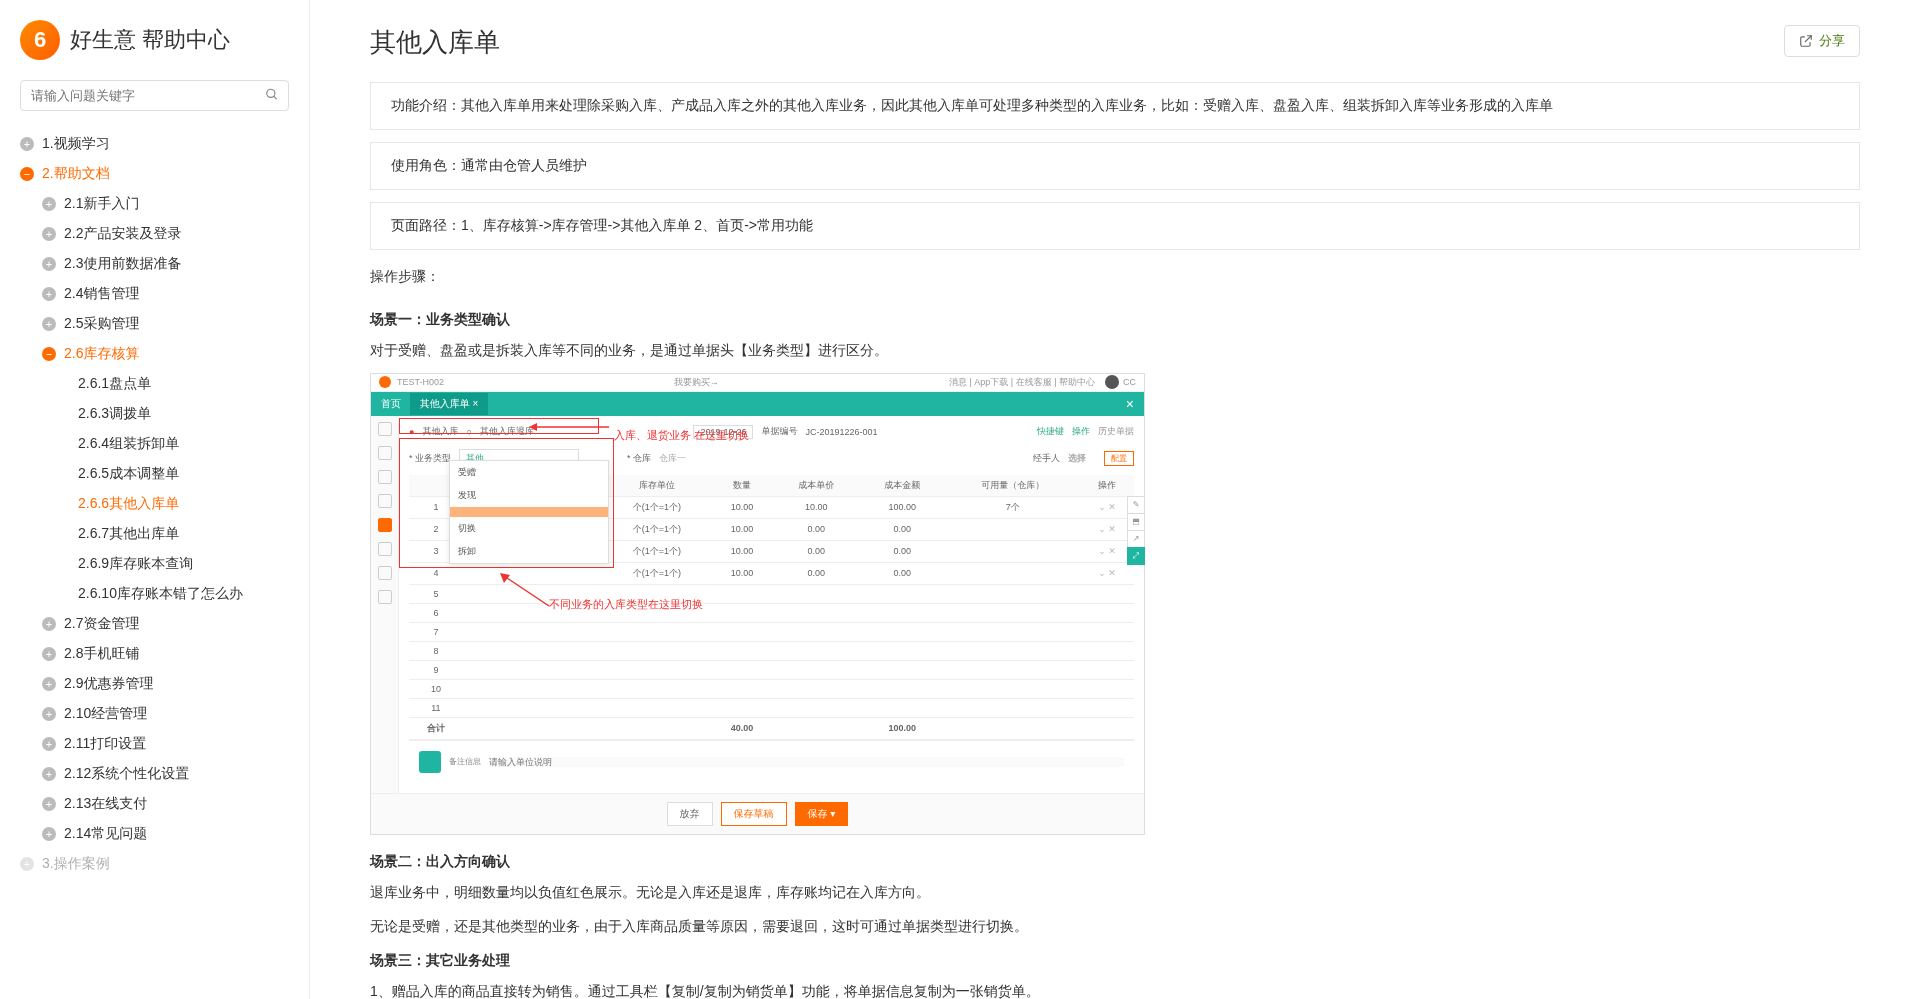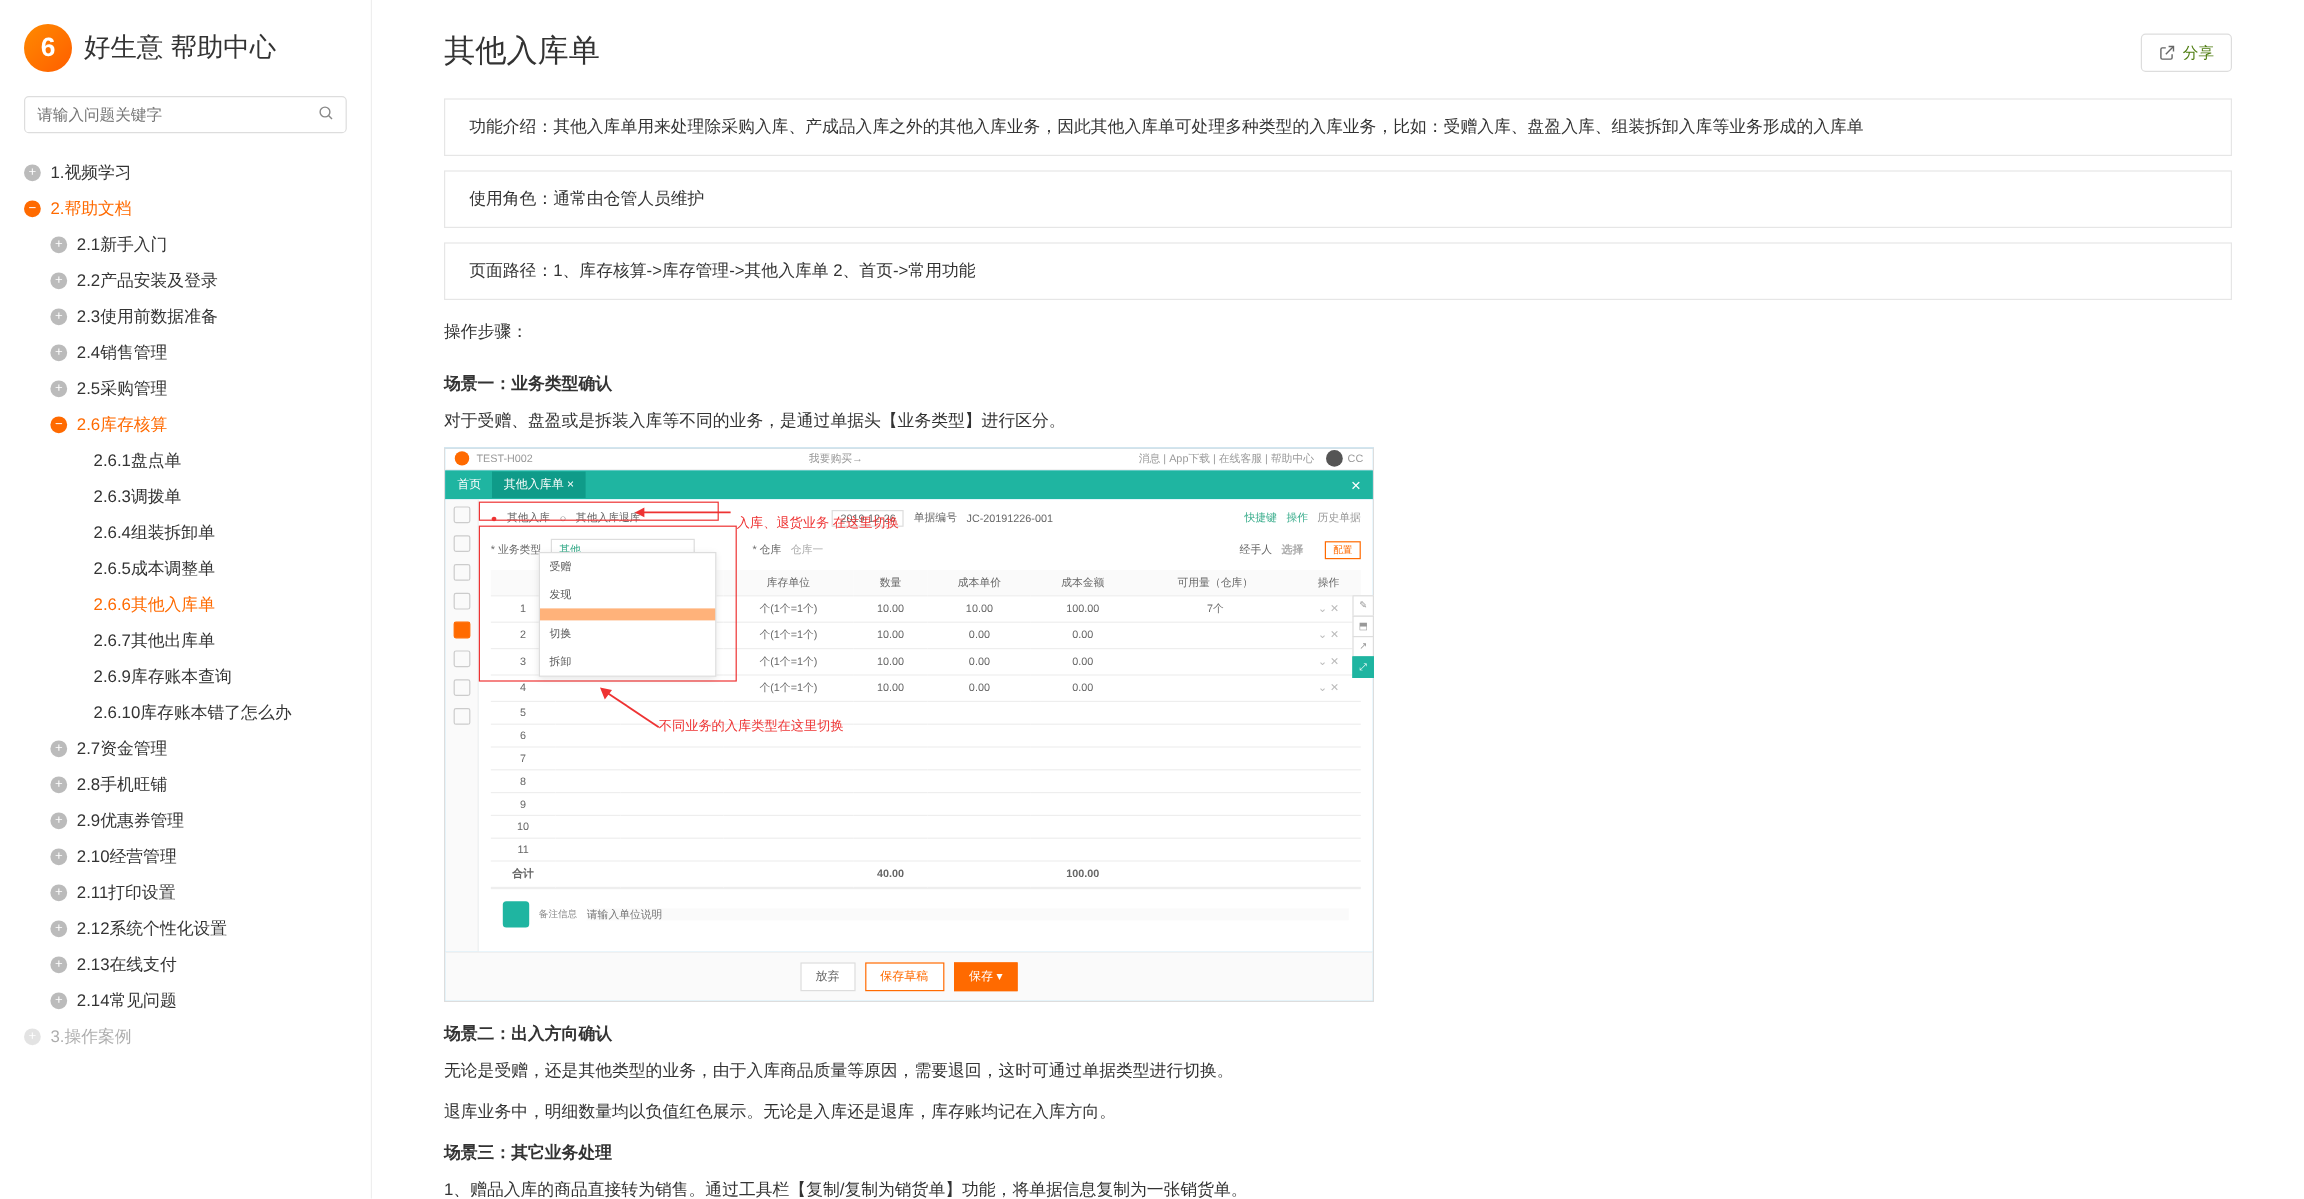--- a/index.html
+++ b/index.html
@@ -13,21 +13,21 @@
 .search-box input { width: 100%; padding: 7px 32px 7px 10px; border: 1px solid #ddd; border-radius: 4px; font-size: 13px; }
 .search-box .sicon { position: absolute; right: 10px; top: 50%; transform: translateY(-50%); color: #888; }
 .nav { list-style: none; }
 .nav li { padding: 6px 0; font-size: 14px; color: #333; display: flex; align-items: center; cursor: pointer; }
 .nav li .exp { width: 14px; height: 14px; border-radius: 50%; background: #bbb; color: #fff; font-size: 11px; line-height: 14px; text-align: center; margin-right: 8px; flex-shrink: 0; }
 .nav li.minus .exp { background: #ff6a00; }
 .nav li.lv2 { padding-left: 22px; }
 .nav li.lv3 { padding-left: 58px; }
 .nav li.active { color: #ff6a00; }
 .main { flex: 1; padding: 25px 60px; overflow-y: auto; background: #fff; }
-.header-row { display: flex; justify-content: space-between; align-items: flex-end; margin-bottom: 22px; }
+.header-row { display: flex; justify-content: space-between; align-items: flex-start; margin-bottom: 22px; }
 .page-title { font-size: 26px; font-weight: 500; }
 .share-btn { border: 1px solid #ddd; padding: 6px 14px; border-radius: 4px; font-size: 13px; color: #4d7c0f; display: flex; align-items: center; gap: 6px; cursor: pointer; }
 .info-box { border: 1px solid #e6e6e6; padding: 14px 20px; margin-bottom: 12px; font-size: 14px; }
 .info-box .lbl { font-weight: 500; }
 .content-block { margin-top: 18px; }
 .content-block .step-label { margin-bottom: 25px; font-family: Liberation Serif, serif; }
 .content-block .scene { font-weight: 600; margin: 14px 0 10px; }
 .content-block p { margin-bottom: 10px; line-height: 1.7; }
 .screenshot-img { width: 775px; border: 1px solid #ddd; margin: 10px 0 18px; background: #7dd3fc; }
 .ss-top { height: 18px; background: #fff; border-bottom: 1px solid #eee; display:flex; align-items:center; padding:0 8px; font-size:9px; color:#999;}
@@ -38,21 +38,21 @@
 .ss-side { width: 28px; background: #fafafa; border-right: 1px solid #eee; display:flex; flex-direction:column; align-items:center; padding-top:6px; gap:10px;}
 .ss-side span { width:14px; height:14px; border:1px solid #ccc; border-radius:2px; font-size:8px;}
 .ss-side span.act { background:#ff6a00; border-color:#ff6a00;}
 .ss-main { flex: 1; padding: 6px 10px 10px; background:#fff; position:relative; font-size:10px;}
 .redbox { border: 1.5px solid #e33; position: absolute; }
 .redtext { color: #e33; font-size: 11px; position: absolute; }
 .ss-row { display:flex; align-items:center; gap:8px; padding:3px 0; color:#666; font-size:9px;}
 .ss-table { width:100%; border-collapse: collapse; margin-top:4px; font-size:9px;}
 .ss-table th, .ss-table td { border-bottom:1px solid #eee; padding:4px 6px; text-align:center; color:#666;}
 .ss-table th { background:#fafafa; font-weight:normal;}
-.ss-dropdown { position:absolute; left:50px; top:44px; width:148px; background:#fff; border:1px solid #ddd; box-shadow:0 2px 6px rgba(0,0,0,0.1); z-index:5;}
+.ss-dropdown { position:absolute; left:50px; top:44px; width:160px; background:#fff; border:1px solid #ddd; box-shadow:0 2px 6px rgba(0,0,0,0.1); z-index:5;}
 .ss-dropdown div { padding:5px 8px; font-size:9px; color:#555;}
 .ss-dropdown div.sel { background:#ffb27a; color:#fff;}
 .ss-footer { display:flex; justify-content:center; gap:8px; padding:8px; border-top:1px solid #eee; background:#fafafa;}
 .ss-footer .btn { border:1px solid #ddd; padding:4px 12px; font-size:10px; color:#666; background:#fff;}
 .ss-footer .btn.or { background:#ff6a00; color:#fff; border-color:#ff6a00;}
 .ss-footer .btn.oro { border-color:#ff6a00; color:#ff6a00;}
 .ss-memo { display:flex; align-items:center; gap:8px; padding:10px; border-top:1px solid #eee;}
 .ss-memo .ic { width:22px; height:22px; background:#1fb5a1; border-radius:3px;}
 .ss-memo input { flex:1; border:none; font-size:9px; color:#aaa;}
 .rtools { position:absolute; right:-1px; top:80px; width:18px; display:flex; flex-direction:column;}
@@ -443,19 +443,19 @@
           </div>
         </div>
         <div class="ss-footer">
           <span class="btn">放弃</span>
           <span class="btn oro">保存草稿</span>
           <span class="btn or">保存 ▾</span>
         </div>
       </div>
 
       <div class="scene">场景二：出入方向确认</div>
+      <p>退库业务中，明细数量均以负值红色展示。无论是入库还是退库，库存账均记在入库方向。</p>
       <p>无论是受赠，还是其他类型的业务，由于入库商品质量等原因，需要退回，这时可通过单据类型进行切换。</p>
-      <p>退库业务中，明细数量均以负值红色展示。无论是入库还是退库，库存账均记在入库方向。</p>
       <div class="scene">场景三：其它业务处理</div>
       <p>1、赠品入库的商品直接转为销售。通过工具栏【复制/复制为销货单】功能，将单据信息复制为一张销货单。</p>
     </div>
   </main>
 </div>
 
 </body></html>

